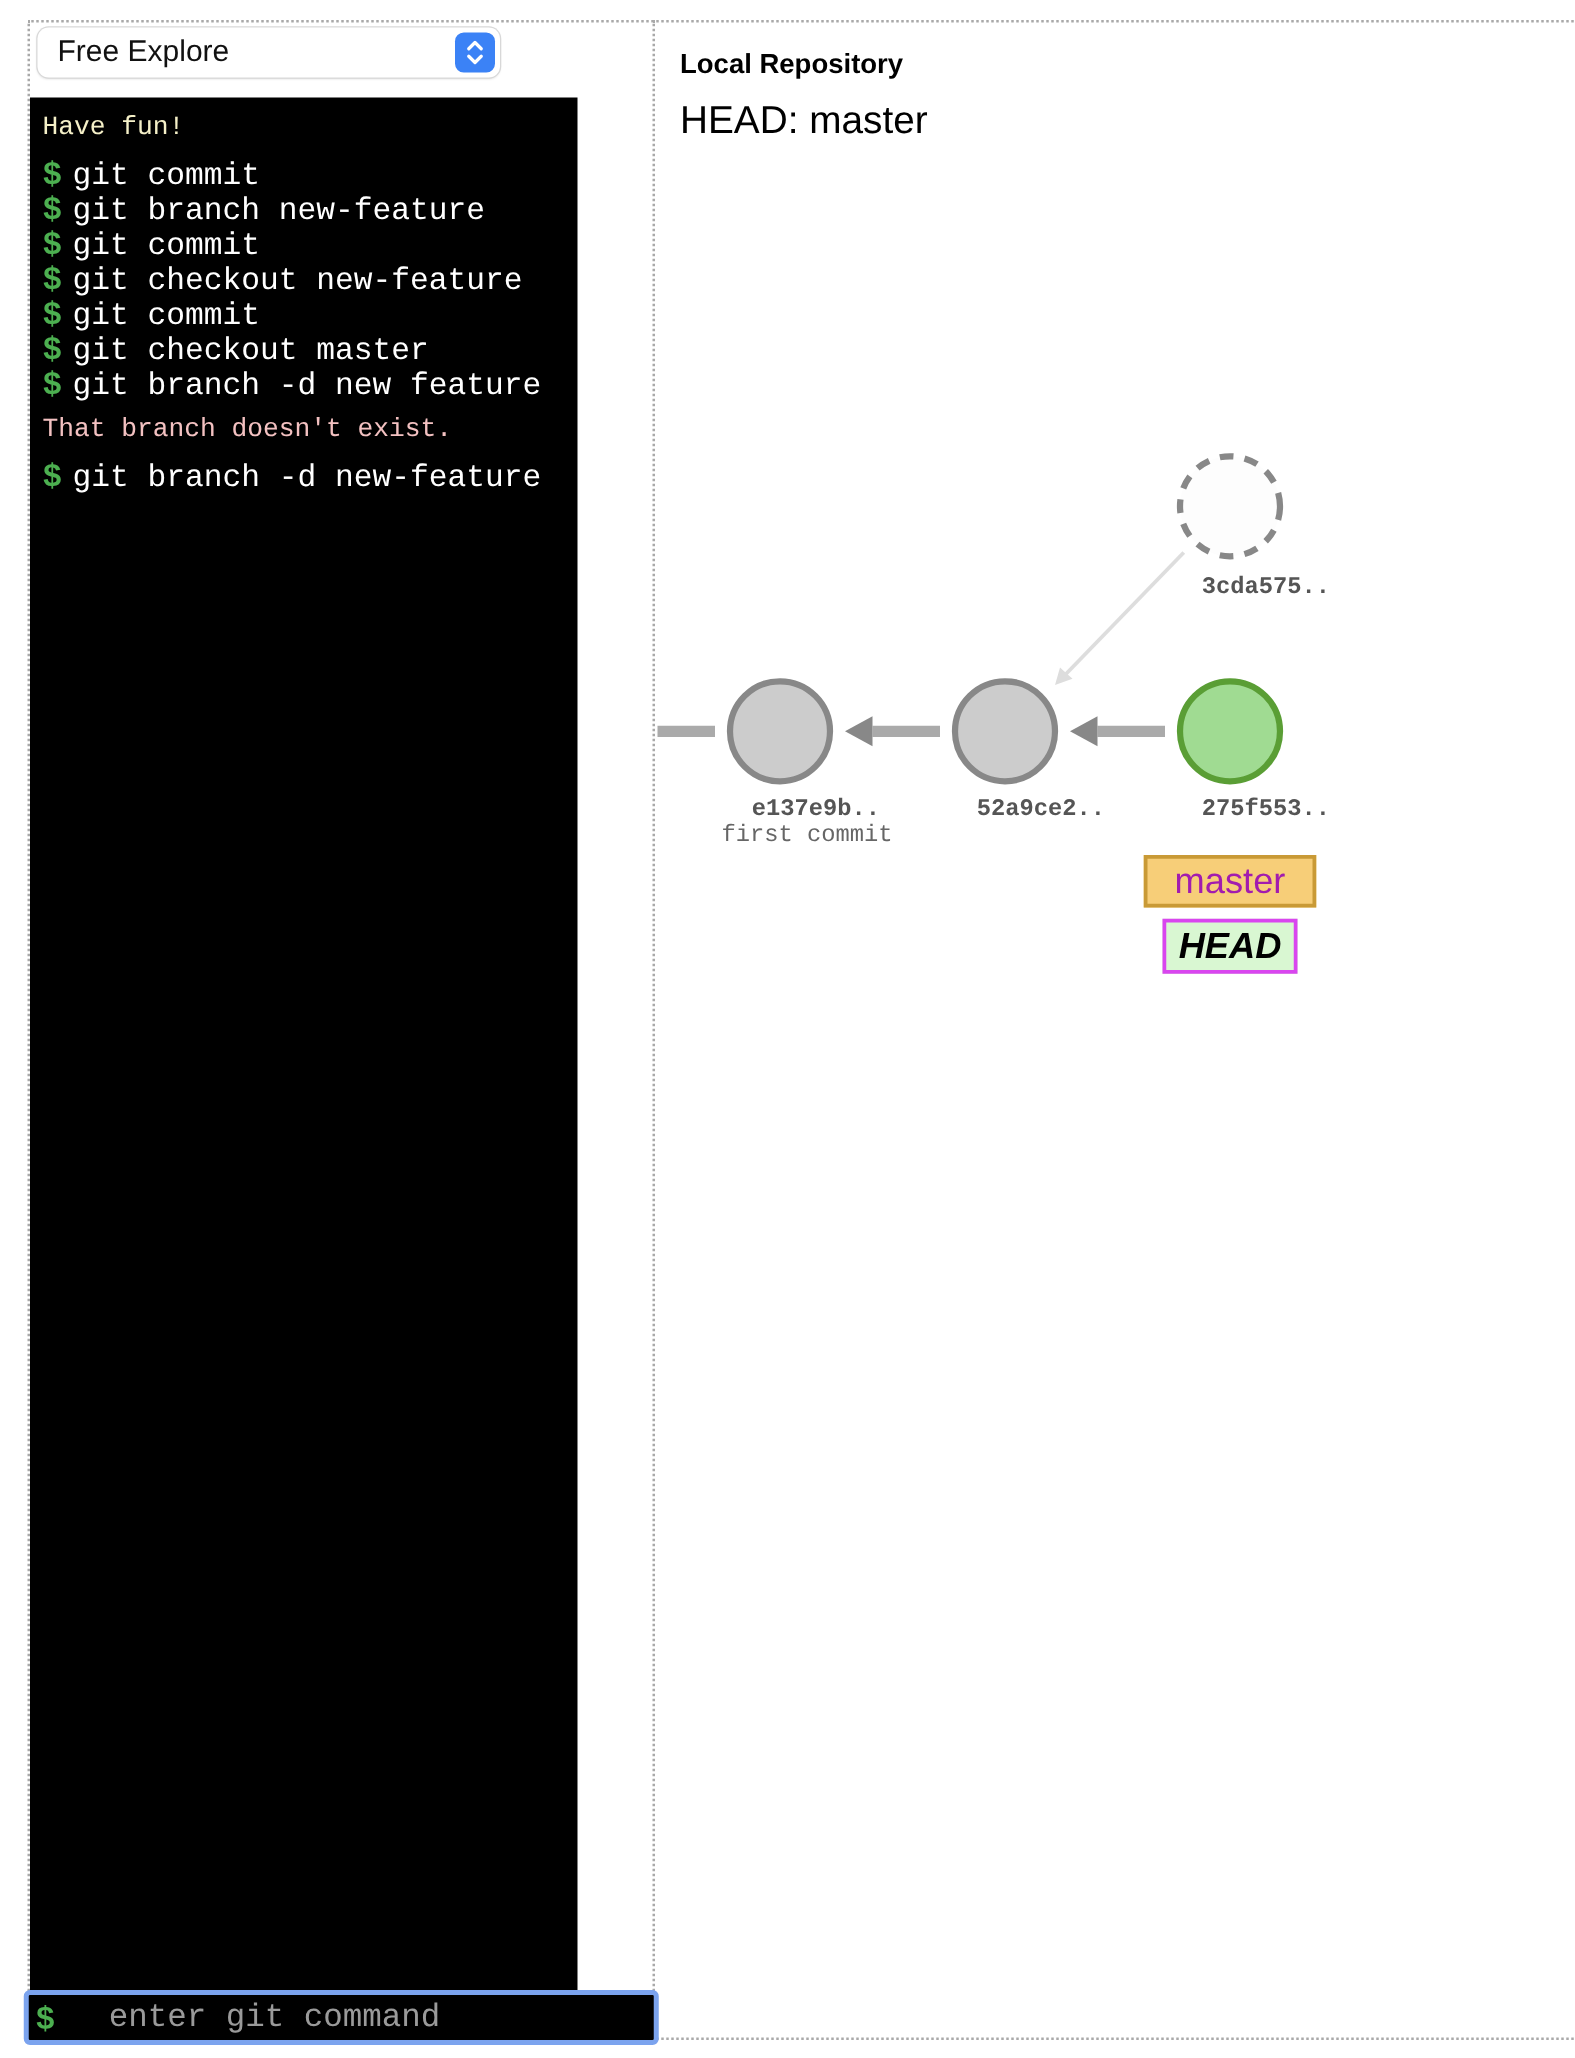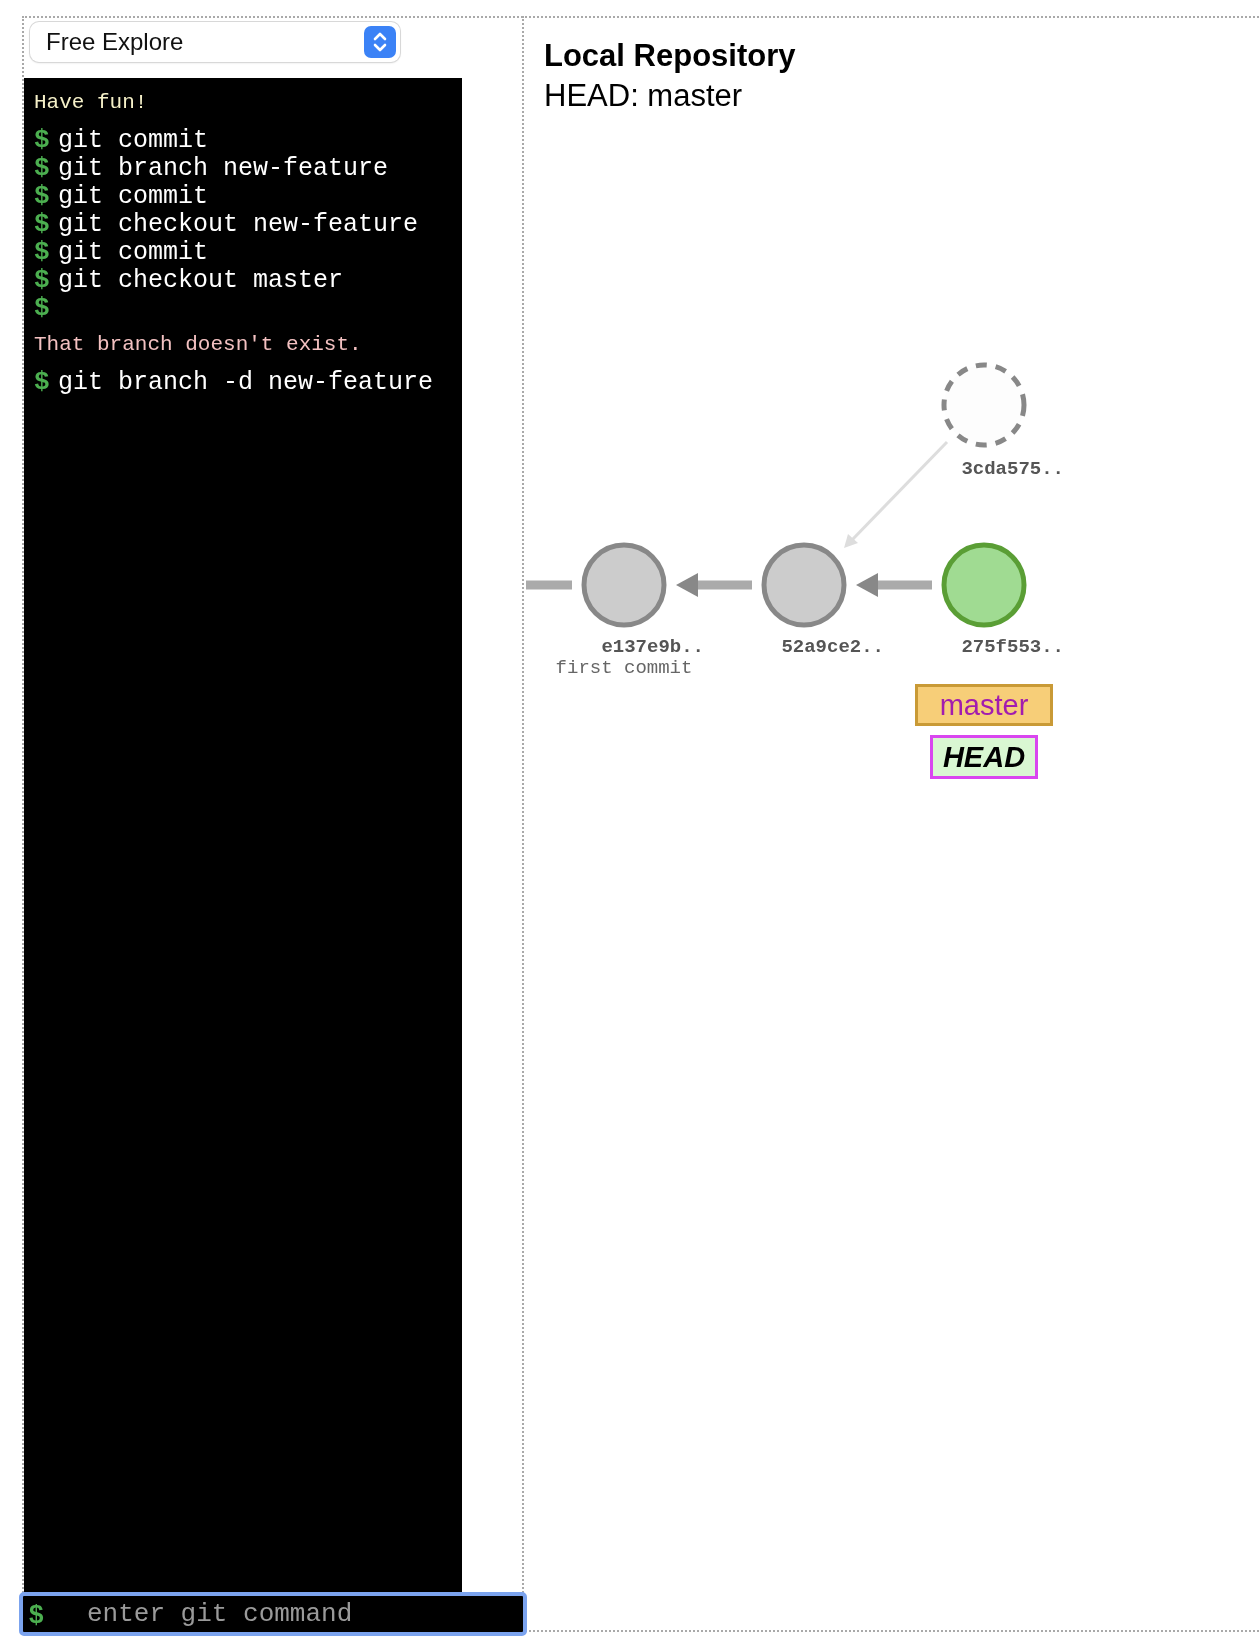--- a/index.html
+++ b/index.html
@@ -47,29 +47,29 @@
       background: #000; display: flex; align-items: center; padding-left: 6px;
     }
     .cmd-input-wrap .prompt { font-size: 26px; }
     .cmd-input {
       flex: 1; background: transparent; border: none; outline: none;
       color: #fff; font-family: "Liberation Mono", monospace; font-size: 26px;
       caret-color: #fff; padding: 0 0 0 2px; margin-left: 32px;
     }
     .cmd-input::placeholder { color: #9a9a9a; }
 
-    .repo-title { position: absolute; left: 544px; top: 38px; font-size: 31px; font-weight: bold; color: #000; }
+    .repo-title { position: absolute; left: 544px; top: 38px; font-size: 22px; font-weight: bold; color: #000; }
     .repo-head { position: absolute; left: 544px; top: 78px; font-size: 31px; color: #000; }
     .commit-label {
       position: absolute; font-family: "Liberation Mono", monospace; font-weight: bold;
       font-size: 19px; color: #555; text-align: right; width: 160px;
     }
     .commit-msg {
       position: absolute; font-family: "Liberation Mono", monospace;
-      font-size: 19px; color: #666; text-align: center; width: 180px;
+      font-size: 19px; color: #666; text-align: right; width: 180px;
     }
     .branch-tag {
       position: absolute; left: 915px; top: 684px; width: 138px; height: 42px;
       background: #f7ce78; border: 3px solid #c99a36; box-sizing: border-box;
       font-size: 29px; color: #a21caf; display: flex; align-items: center; justify-content: center;
     }
     .head-tag {
       position: absolute; left: 930px; top: 735px; width: 108px; height: 44px;
       background: #d9f7d2; border: 3px solid #d946ef; box-sizing: border-box;
       font-size: 29px; font-weight: bold; color: #000; display: flex; align-items: center; justify-content: center; font-style: italic;
@@ -112,20 +112,21 @@
   <div class="term-line">
       <span class="prompt">$</span>
       <span class="cmd">git commit</span>
     </div>
   <div class="term-line">
       <span class="prompt">$</span>
       <span class="cmd">git checkout master</span>
     </div>
   <div class="term-line">
       <span class="prompt">$</span>
+      <span class="cmd">git branch -d new feature</span>
     </div>
   <div class="term-error">That branch doesn't exist.</div>
   <div class="term-line">
       <span class="prompt">$</span>
       <span class="cmd">git branch -d new-feature</span>
     </div>
 </div>
 
 <div class="cmd-input-wrap">
   <span class="prompt">$</span>

